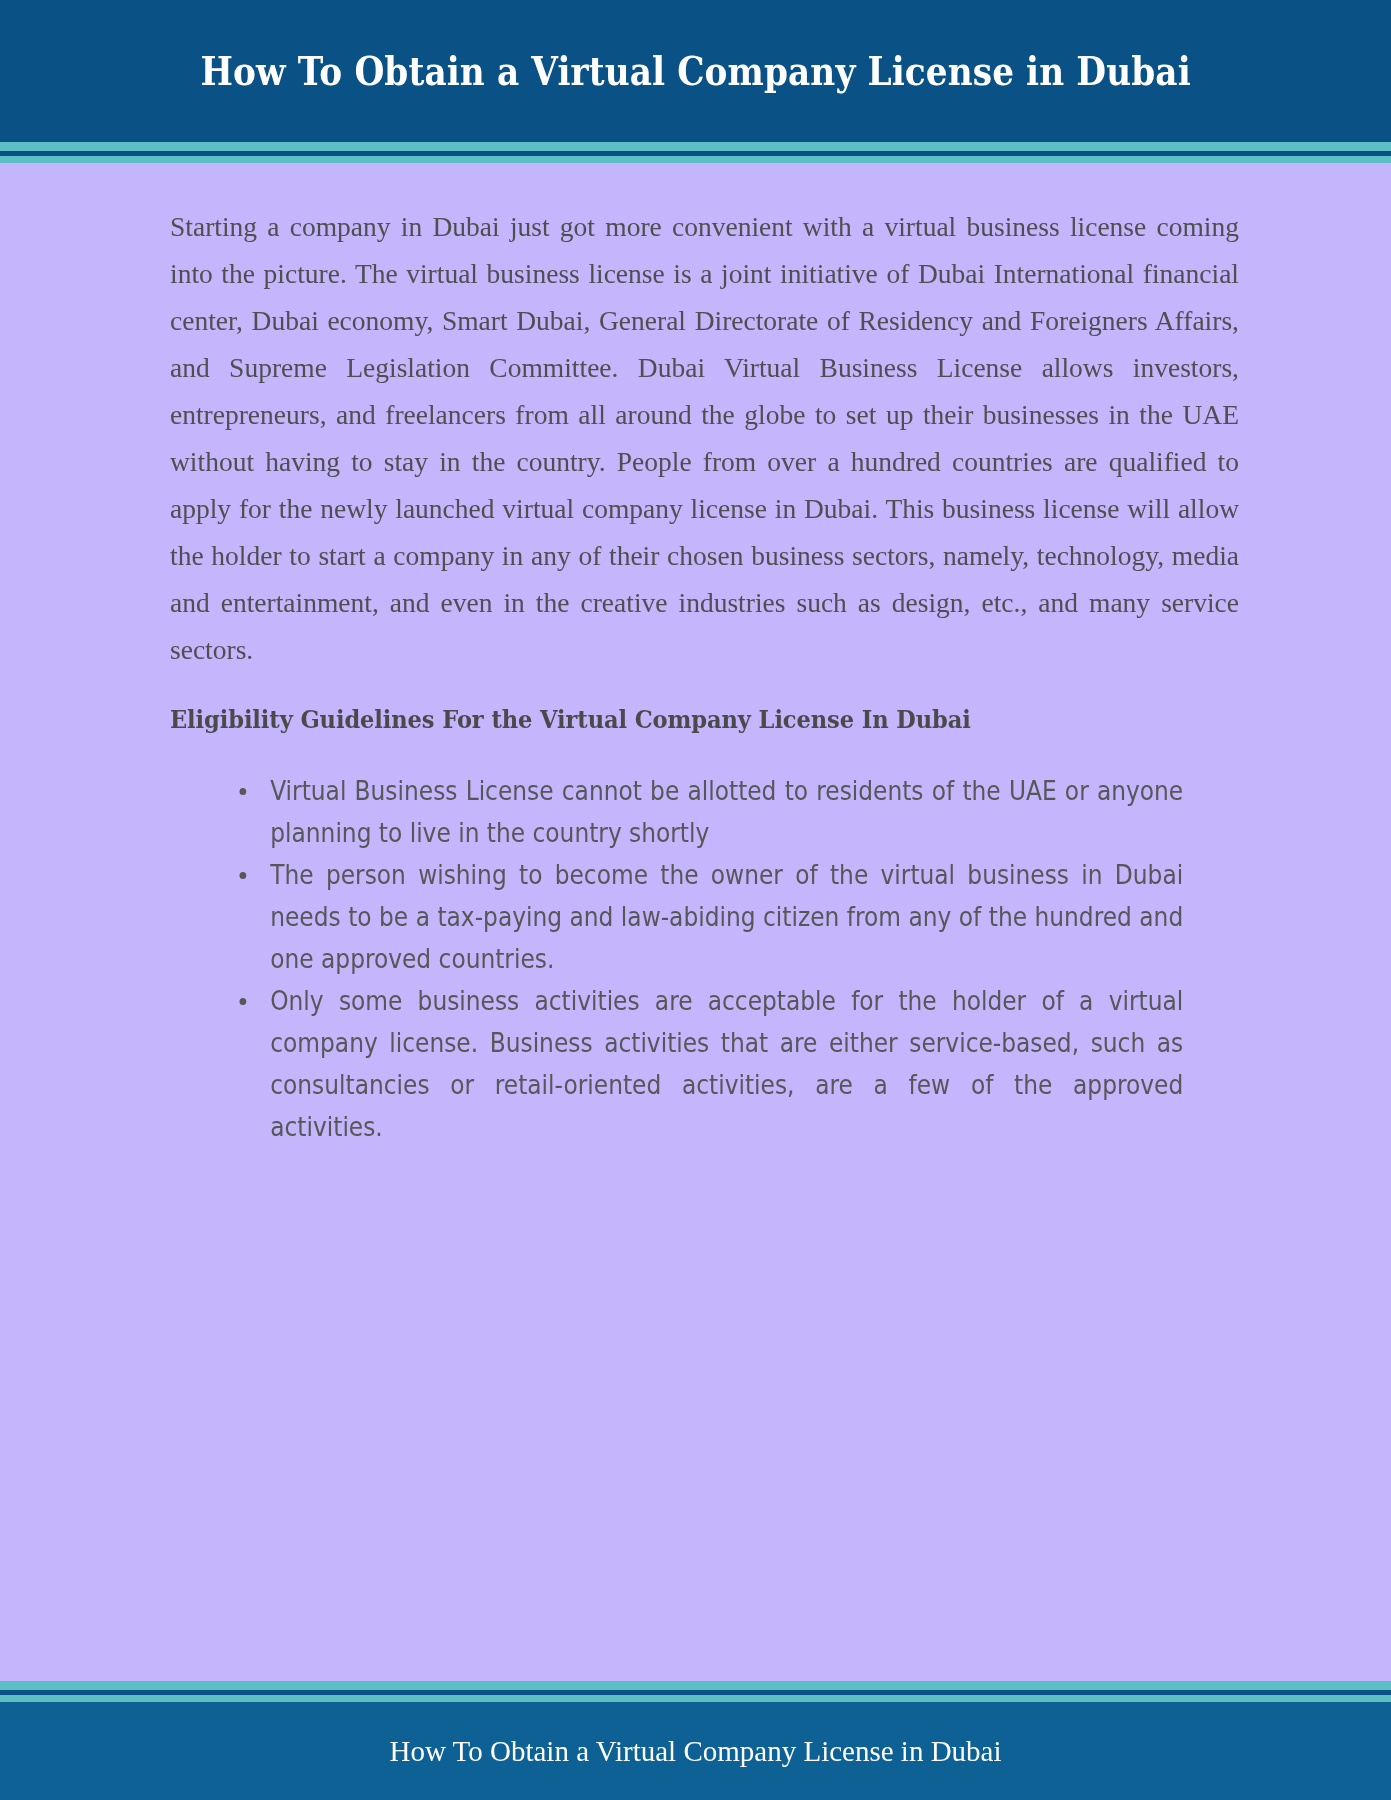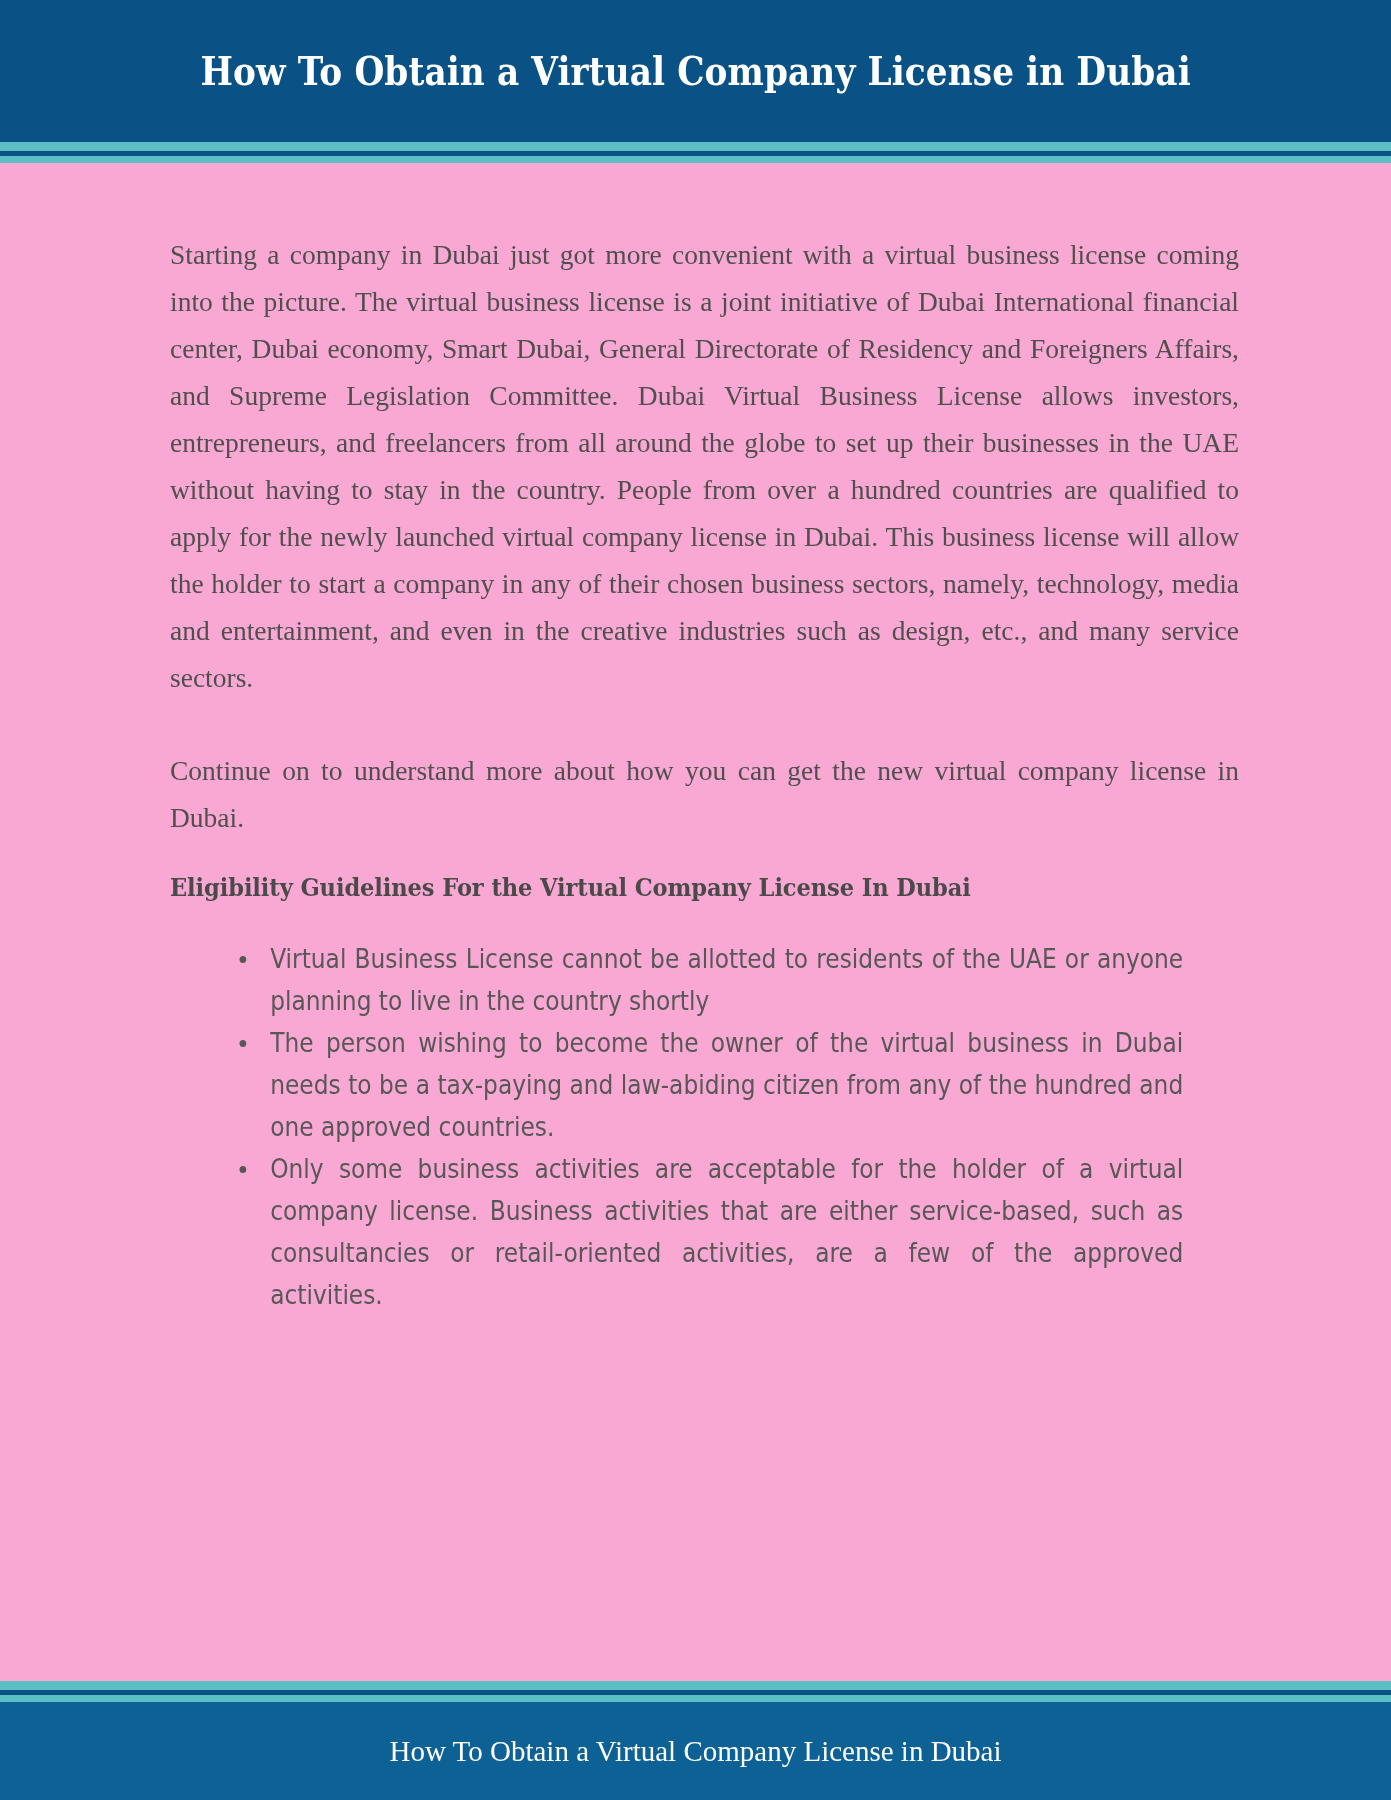--- a/index.html
+++ b/index.html
@@ -14,21 +14,21 @@
     overflow: hidden;
     position: relative;
   }
 
   .page {
     width: 1391px;
     height: 1800px;
     display: flex;
     flex-direction: column;
     position: relative;
-    background: #f9a8d4;
+    background: #c4b5fd;
   }
 
   
   .header-band {
     background: #0a5186;
     height: 142px;
     display: flex;
     align-items: center;
     justify-content: center;
     box-sizing: border-box;
@@ -46,21 +46,21 @@
     transform: scaleX(0.88);
   }
 
   .stripe-teal-a { background: #5bbfc4; height: 9px; width: 100%; }
   .stripe-blue-thin { background: #0a5186; height: 5px; width: 100%; }
   .stripe-teal-b { background: #5bbfc4; height: 7px; width: 100%; }
 
   
   .content {
     flex: 1 1 auto;
-    padding: 68px 152px 0 170px;
+    padding: 40px 152px 0 170px;
     box-sizing: border-box;
   }
 
   .para {
     font-family: "Liberation Serif", serif;
     font-size: 27.5px;
     line-height: 47px;
     color: #4f4f4f;
     text-align: justify;
     text-justify: inter-word;
@@ -142,21 +142,20 @@
   </div>
 
   <div class="stripe-teal-a"></div>
   <div class="stripe-blue-thin"></div>
   <div class="stripe-teal-b"></div>
 
   <div class="content">
 
     <p class="para">Starting a company in Dubai just got more convenient with a virtual business license coming into the picture. The virtual business license is a joint initiative of Dubai International financial center, Dubai economy, Smart Dubai, General Directorate of Residency and Foreigners Affairs, and Supreme Legislation Committee. Dubai Virtual Business License allows investors, entrepreneurs, and freelancers from all around the globe to set up their businesses in the UAE without having to stay in the country. People from over a hundred countries are qualified to apply for the newly launched virtual company license in Dubai. This business license will allow the holder to start a company in any of their chosen business sectors, namely, technology, media and entertainment, and even in the creative industries such as design, etc., and many service sectors.</p>
 
-    <p class="para">Continue on to understand more about how you can get the new virtual company license in Dubai.</p>
 
     <div style="height:32px"></div>
 
     <div class="section-heading">Eligibility Guidelines For the Virtual Company License In Dubai</div>
 
     <ul class="bullet-list">
       <li>
         <span class="bullet-dot"></span>
         <span>Virtual Business License cannot be allotted to residents of the UAE or anyone planning to live in the country shortly</span>
       </li>

